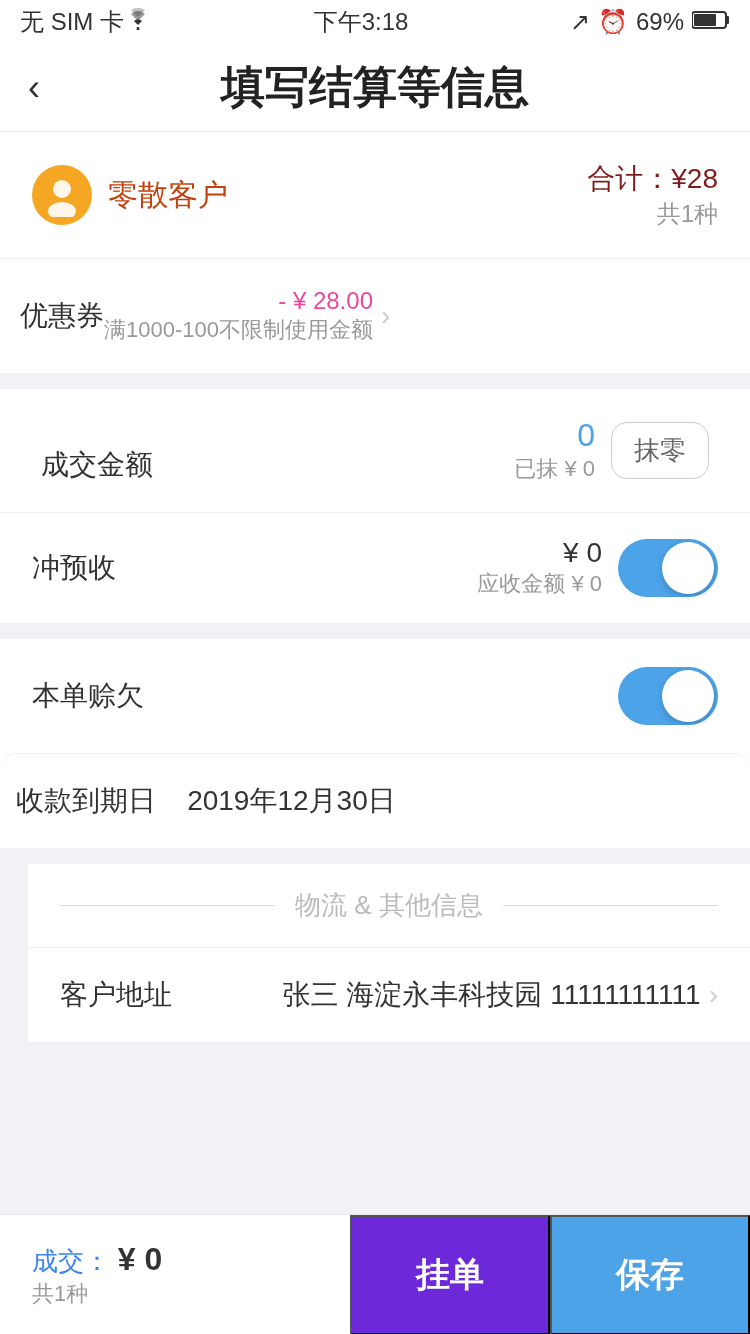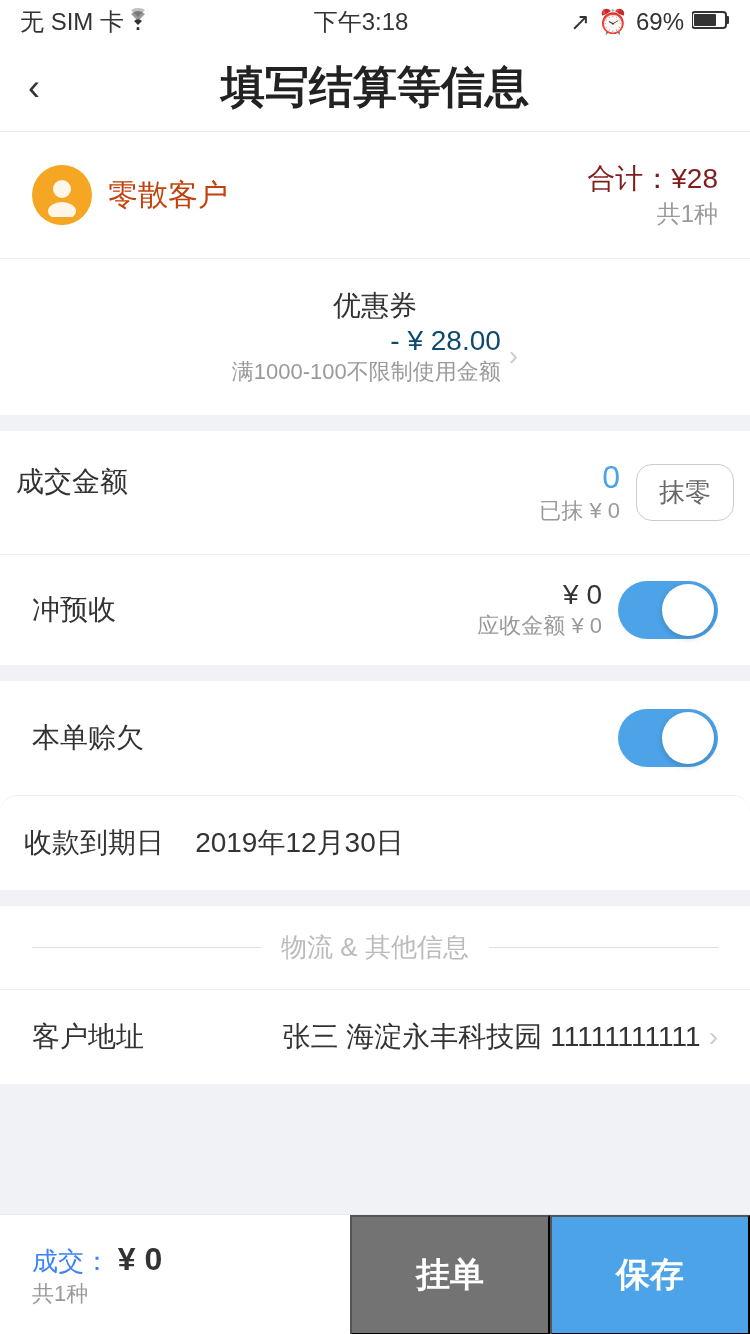--- a/index.html
+++ b/index.html
@@ -92,56 +92,55 @@
       font-size: 28px;
       color: #7f1d1d;
     }
     .total-count {
       font-size: 24px;
       color: #999;
     }
 
     
     .coupon-row {
-      padding: 28px 32px;
-      display: flex;
-      align-items: center;
-      justify-content: flex-end;
+      padding: 28px 20px;
+      display: flex;
+      align-items: center;
+      justify-content: flex-start;
       border-top: 1px solid #f0f0f0;
-      flex-direction: column;
     }
     .coupon-label {
       font-size: 28px;
       color: #333;
     }
     .coupon-right {
       display: flex;
       align-items: center;
       gap: 8px;
     }
     .coupon-right-content { text-align: right; }
     .coupon-amount {
-      font-size: 28px;
-      color: #0c4a6e;
+      font-size: 24px;
+      color: #ec4899;
       font-weight: 500;
     }
     .coupon-desc {
       font-size: 22px;
       color: #999;
     }
     .chevron {
       color: #ccc;
       font-size: 28px;
     }
 
     
     .transaction-row {
-      padding: 28px 16px;
-      display: flex;
-      align-items: flex-start;
+      padding: 28px 41px;
+      display: flex;
+      align-items: flex-end;
       justify-content: space-between;
     }
     .row-label {
       font-size: 28px;
       color: #333;
       padding-top: 4px;
     }
     .row-right {
       display: flex;
       align-items: center;
@@ -213,33 +212,34 @@
     .credit-row {
       padding: 28px 32px;
       display: flex;
       align-items: center;
       justify-content: space-between;
     }
     .credit-label { font-size: 28px; color: #333; }
 
     
     .duedate-row {
-      padding: 28px 24px;
+      padding: 28px 16px;
       border-top: 1px solid #f0f0f0;
       border-radius: 17px;
     }
     .duedate-content {
       font-size: 28px;
       color: #333;
     }
 
     
     .logistics-section {
       background: #fff;
       margin-bottom: 16px;
+      margin-left: 28px;
     }
     .logistics-header {
       padding: 24px 32px;
       text-align: center;
       color: #bbb;
       font-size: 26px;
       position: relative;
       display: flex;
       align-items: center;
       gap: 20px;
@@ -293,21 +293,21 @@
       width: 200px;
       height: 120px;
       display: flex;
       align-items: center;
       justify-content: center;
       font-size: 34px;
       font-weight: 600;
       color: #fff;
       cursor: pointer;
     }
-    .btn-pending { background: #737373; margin-left: 6px; }
+    .btn-pending { background: #6d28d9; margin-left: 6px; }
     .btn-save { background: #4da3e8; }
   </style>
 </head>
 <body>
 
 <div class="status-bar">
   <div class="status-left">
     <span>无 SIM 卡</span>
     <span>
       <svg width="28" height="22" viewBox="0 0 28 22">

